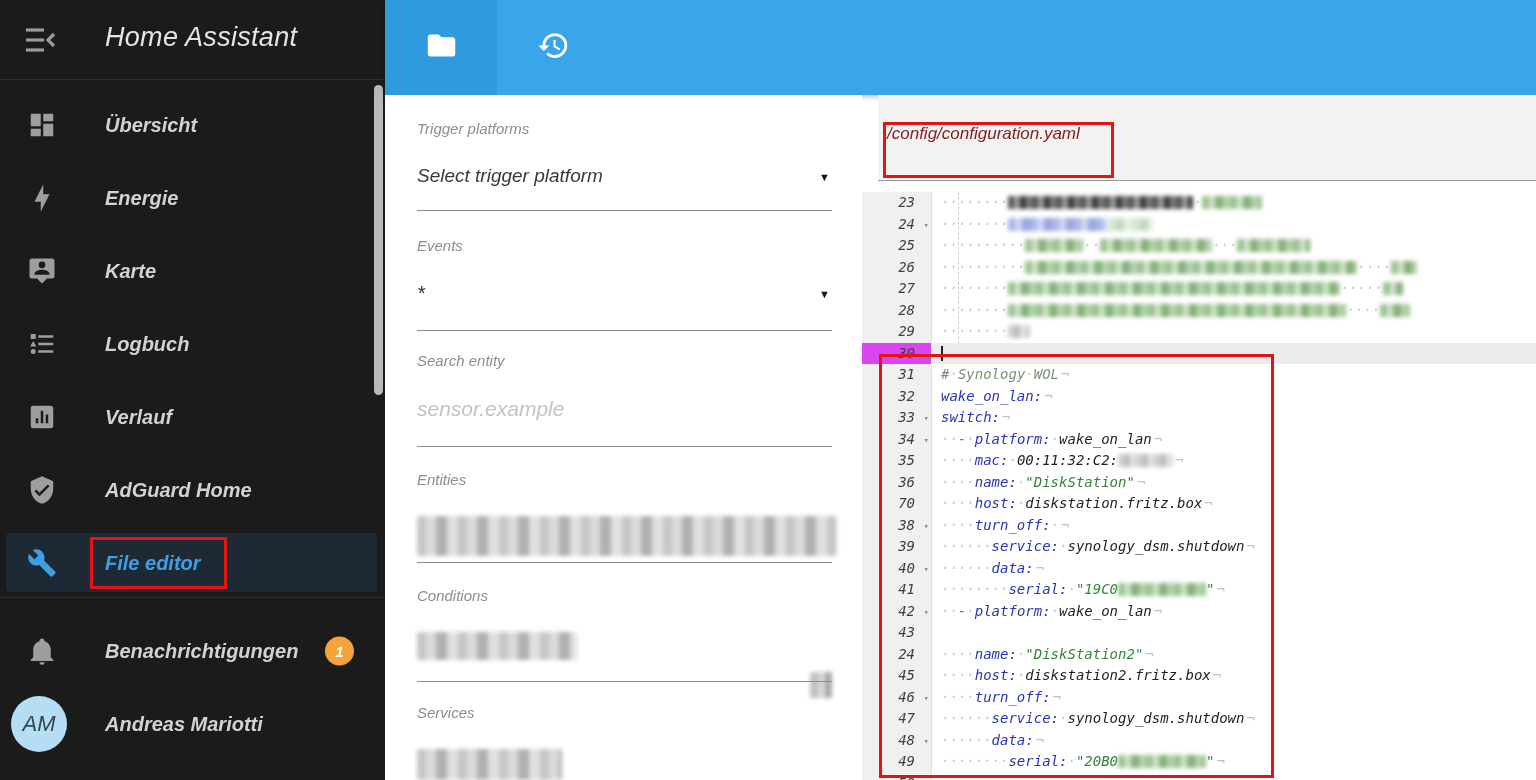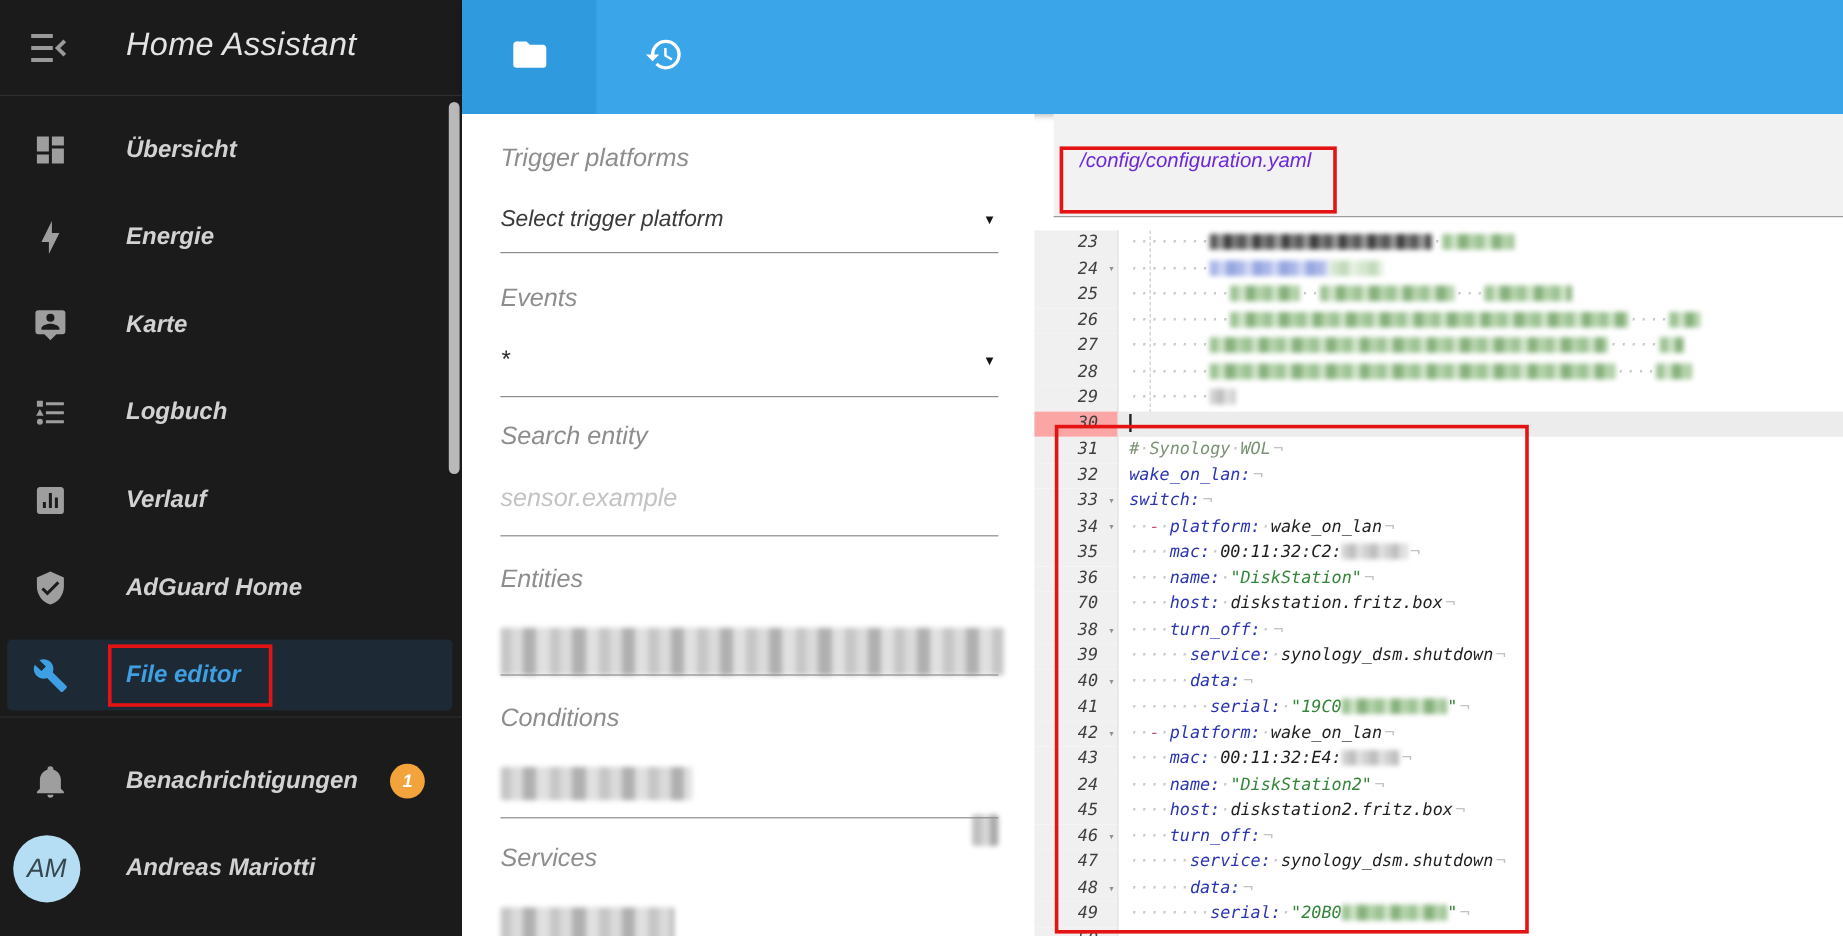--- a/index.html
+++ b/index.html
@@ -33,21 +33,21 @@
   
   .topbar{position:absolute;left:385px;top:0;right:0;height:95px;background:#3aa6e9;
       box-shadow:0 2px 5px rgba(0,0,0,.25);display:flex;}
   .tab{width:112px;height:95px;display:flex;align-items:center;justify-content:center;color:#fff;cursor:pointer;}
   .tab.selected{background:#2f9ade;}
   .tab svg{width:33px;height:33px;}
 
   
   .middle{position:absolute;left:385px;top:95px;width:477px;bottom:0;background:#fff;}
   .field{position:absolute;left:32px;right:30px;}
-  .field-label{font-size:21px;color:#8d8d8d;}
+  .field-label{font-size:15px;color:#8d8d8d;}
   .field-control{margin-top:28px;position:relative;font-size:19px;color:#3a3a3a;min-height:28px;}
   .dd-arrow{position:absolute;right:2px;top:6px;font-size:11px;color:#141414;}
   .placeholder{font-size:21px;color:#c3c3c3;}
   .star-value{font-size:20px;color:#2e2e2e;}
   .underline{position:absolute;left:0;right:0;border-bottom:1px solid #8c8c8c;}
   .f0{top:25px;}  .f0 .underline{top:90px;}
   .f1{top:142px;} .f1 .underline{top:93px;}
   .f2{top:257px;} .f2 .underline{top:94px;}
   .f3{top:376px;} .f3 .underline{top:91px;}
   .f4{top:492px;} .f4 .underline{top:94px;}
@@ -58,29 +58,29 @@
   .f3 .px-blur{margin-top:14px;width:420px;height:40px;}
   .f4 .px-blur{margin-top:25px;width:160px;height:28px;}
   .f5 .px-blur{margin-top:24px;width:145px;height:31px;}
   .px-tail{position:absolute;right:0;width:22px;height:26px;border-radius:2px;filter:blur(2px);
      background-image:repeating-linear-gradient(90deg,#c0c0c0 0 8px,#d8d8d8 8px 15px,#a8a8a8 15px 22px);}
   .f4 .px-tail{top:40px;}
 
   
   .pathbar{position:absolute;left:878px;top:95px;right:0;height:86px;background:#f2f2f2;
       border-bottom:1px solid #9b9b9b;box-sizing:border-box;}
-  .path-text{position:absolute;left:22px;top:29px;font-size:17px;color:#6d28d9;}
+  .path-text{position:absolute;left:9px;top:29px;font-size:17px;color:#7f1d1d;}
   .editor{position:absolute;left:862px;top:192px;right:0;bottom:0;background:#fff;}
   .code-row{display:flex;height:21.5px;font-family:"DejaVu Sans Mono",monospace;font-size:14px;
       line-height:21.5px;white-space:pre;}
   .ln-cell{flex:0 0 70px;box-sizing:border-box;background:#f0f0f0;border-right:1px solid #e2e2e2;
       text-align:right;color:#3f3f3f;padding-right:16px;position:relative;}
   .fold-arrow{position:absolute;right:2px;top:1px;font-size:9px;color:#8f8f8f;}
   .code-cell{flex:1;padding-left:9px;position:relative;}
-  .code-row.active .ln-cell{background:#fca5a5;}
+  .code-row.active .ln-cell{background:#d946ef;}
   .code-row.active .code-cell{background:#ececec;}
   .tk-k{color:#2a35b2;} .tk-v{color:#1f1f1f;} .tk-s{color:#35853a;} .tk-c{color:#7b9175;} .tk-d{color:#c0517a;}
   .ws{color:#c9c9c9;} .eol{color:#c2c2c2;margin-left:2px;}
   .cursor{display:inline-block;width:2px;height:15px;background:#222;vertical-align:-3px;}
   .blur-chip{display:inline-block;height:13px;vertical-align:-2px;border-radius:1px;filter:blur(2px);}
   .blur-dark{background:repeating-linear-gradient(90deg,#555 0 6px,#9a9a9a 6px 12px,#3a3a3a 12px 18px,#7a7a7a 18px 24px);}
   .blur-green{background:repeating-linear-gradient(90deg,#9cc293 0 7px,#cfe3c8 7px 13px,#86b07c 13px 21px,#b4d2aa 21px 28px);}
   .blur-lightgreen{background:repeating-linear-gradient(90deg,#d5e6cf 0 8px,#c2dabb 8px 16px,#e6f0e1 16px 24px);}
   .blur-blue{background:repeating-linear-gradient(90deg,#aab6e8 0 7px,#cdd5f4 7px 14px,#98a7e0 14px 22px);}
   .blur-gray{background:repeating-linear-gradient(90deg,#cfcfcf 0 6px,#bdbdbd 6px 12px,#e0e0e0 12px 18px);}
@@ -243,21 +243,21 @@
       <div class="code-row"><div class="ln-cell">33<span class="fold-arrow">▾</span></div><div class="code-cell"><span class="tk-k">switch:</span><span class="eol">¬</span></div></div>
       <div class="code-row"><div class="ln-cell">34<span class="fold-arrow">▾</span></div><div class="code-cell"><span class="ws">··</span><span class="tk-d">-</span><span class="ws">·</span><span class="tk-k">platform:</span><span class="ws">·</span><span class="tk-v">wake_on_lan</span><span class="eol">¬</span></div></div>
       <div class="code-row"><div class="ln-cell">35</div><div class="code-cell"><span class="ws">····</span><span class="tk-k">mac:</span><span class="ws">·</span><span class="tk-v">00:11:32:C2:</span><span class="blur-chip blur-gray" style="width:55px"></span><span class="eol">¬</span></div></div>
       <div class="code-row"><div class="ln-cell">36</div><div class="code-cell"><span class="ws">····</span><span class="tk-k">name:</span><span class="ws">·</span><span class="tk-s">"DiskStation"</span><span class="eol">¬</span></div></div>
       <div class="code-row"><div class="ln-cell">70</div><div class="code-cell"><span class="ws">····</span><span class="tk-k">host:</span><span class="ws">·</span><span class="tk-v">diskstation.fritz.box</span><span class="eol">¬</span></div></div>
       <div class="code-row"><div class="ln-cell">38<span class="fold-arrow">▾</span></div><div class="code-cell"><span class="ws">····</span><span class="tk-k">turn_off:</span><span class="ws">·</span><span class="eol">¬</span></div></div>
       <div class="code-row"><div class="ln-cell">39</div><div class="code-cell"><span class="ws">······</span><span class="tk-k">service:</span><span class="ws">·</span><span class="tk-v">synology_dsm.shutdown</span><span class="eol">¬</span></div></div>
       <div class="code-row"><div class="ln-cell">40<span class="fold-arrow">▾</span></div><div class="code-cell"><span class="ws">······</span><span class="tk-k">data:</span><span class="eol">¬</span></div></div>
       <div class="code-row"><div class="ln-cell">41</div><div class="code-cell"><span class="ws">········</span><span class="tk-k">serial:</span><span class="ws">·</span><span class="tk-s">"19C0</span><span class="blur-chip blur-green" style="width:88px"></span><span class="tk-s">"</span><span class="eol">¬</span></div></div>
       <div class="code-row"><div class="ln-cell">42<span class="fold-arrow">▾</span></div><div class="code-cell"><span class="ws">··</span><span class="tk-d">-</span><span class="ws">·</span><span class="tk-k">platform:</span><span class="ws">·</span><span class="tk-v">wake_on_lan</span><span class="eol">¬</span></div></div>
-      <div class="code-row"><div class="ln-cell">43</div><div class="code-cell"><span class="ws">····</span><span class="tk-k">mac:</span><span class="ws">·</span><span class="tk-v">00:11:32:E4:</span><span class="blur-chip blur-gray" style="width:48px"></span><span class="eol">¬</span></div></div>
+      <div class="code-row"><div class="ln-cell">43</div></div>
       <div class="code-row"><div class="ln-cell">24</div><div class="code-cell"><span class="ws">····</span><span class="tk-k">name:</span><span class="ws">·</span><span class="tk-s">"DiskStation2"</span><span class="eol">¬</span></div></div>
       <div class="code-row"><div class="ln-cell">45</div><div class="code-cell"><span class="ws">····</span><span class="tk-k">host:</span><span class="ws">·</span><span class="tk-v">diskstation2.fritz.box</span><span class="eol">¬</span></div></div>
       <div class="code-row"><div class="ln-cell">46<span class="fold-arrow">▾</span></div><div class="code-cell"><span class="ws">····</span><span class="tk-k">turn_off:</span><span class="eol">¬</span></div></div>
       <div class="code-row"><div class="ln-cell">47</div><div class="code-cell"><span class="ws">······</span><span class="tk-k">service:</span><span class="ws">·</span><span class="tk-v">synology_dsm.shutdown</span><span class="eol">¬</span></div></div>
       <div class="code-row"><div class="ln-cell">48<span class="fold-arrow">▾</span></div><div class="code-cell"><span class="ws">······</span><span class="tk-k">data:</span><span class="eol">¬</span></div></div>
       <div class="code-row"><div class="ln-cell">49</div><div class="code-cell"><span class="ws">········</span><span class="tk-k">serial:</span><span class="ws">·</span><span class="tk-s">"20B0</span><span class="blur-chip blur-green" style="width:88px"></span><span class="tk-s">"</span><span class="eol">¬</span></div></div>
       <div class="code-row"><div class="ln-cell">50</div><div class="code-cell"></div></div>
     </div>
 
   <div class="red-box rb-file-editor"></div>

